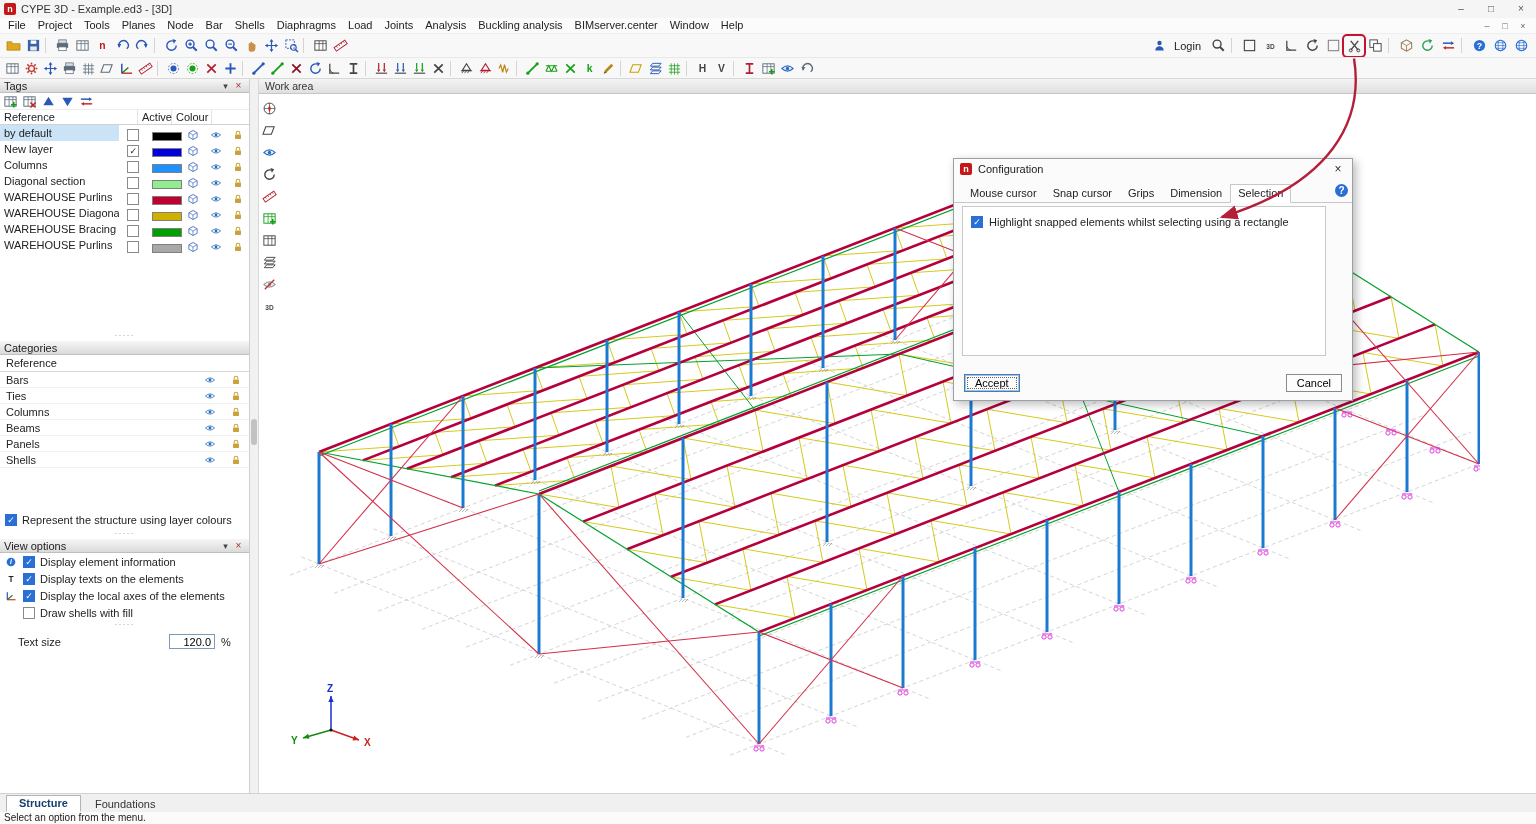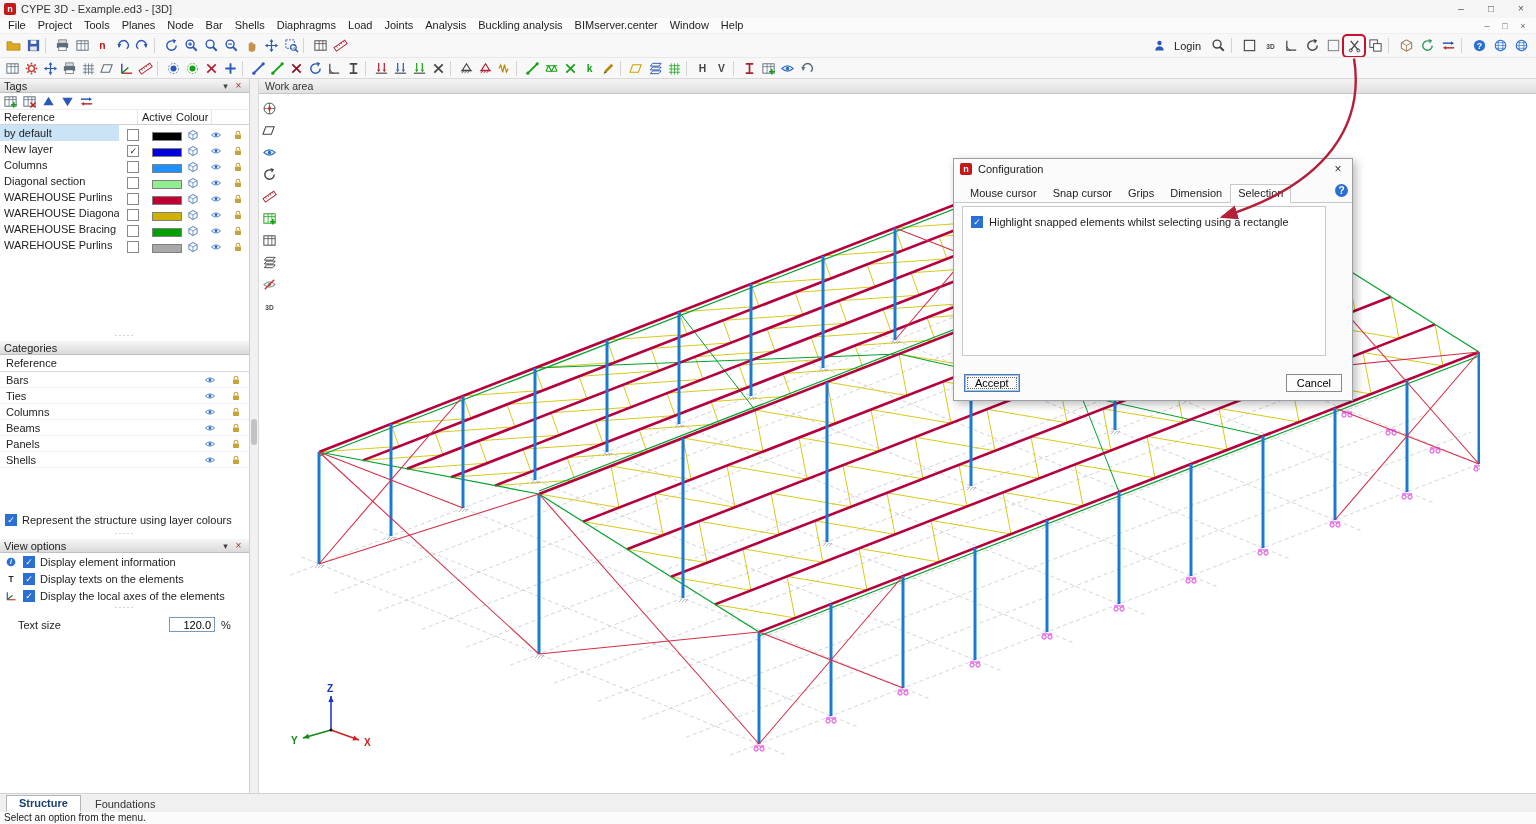--- a/index.html
+++ b/index.html
@@ -956,20 +956,25 @@
         <div class="vrow">
           <span class="vic">
             <svg viewBox="0 0 16 16">
               <path d="M3 13L3 3" stroke="#2030c0" stroke-width="1.4"></path>
               <path d="M3 13h11" stroke="#c02020" stroke-width="1.4"></path>
               <path d="M3 13l7-6" stroke="#108010" stroke-width="1.4"></path>
             </svg>
           </span>
           <span class="cb blue on">✓</span>
           <span class="vlabel">Display the local axes of the elements</span>
+        </div>
+        <div class="vrow">
+          <span class="vic"></span>
+          <span class="cb blue"></span>
+          <span class="vlabel">Draw shells with fill</span>
         </div>
       </div>
 
     <div class="grip">·····</div>
 
     <div class="numrow">
       <span class="lab">Text size</span>
       <input value="120.0" style="">
       <span class="unit">%</span>
     </div>

